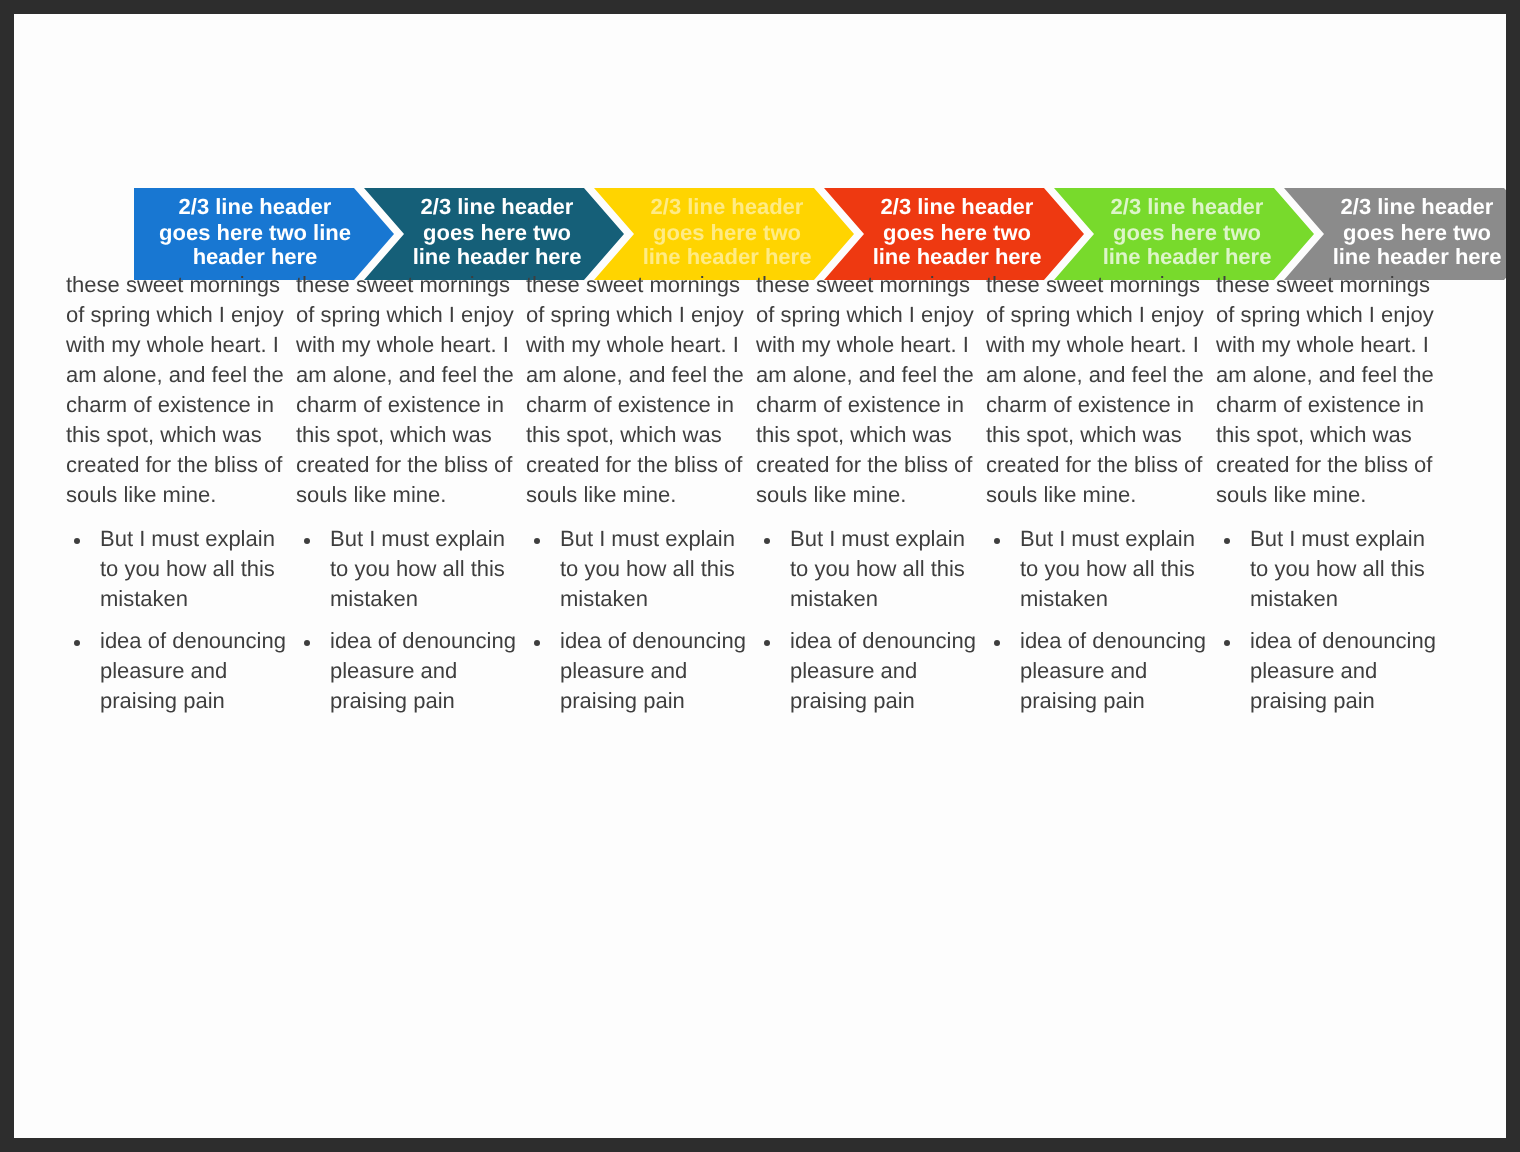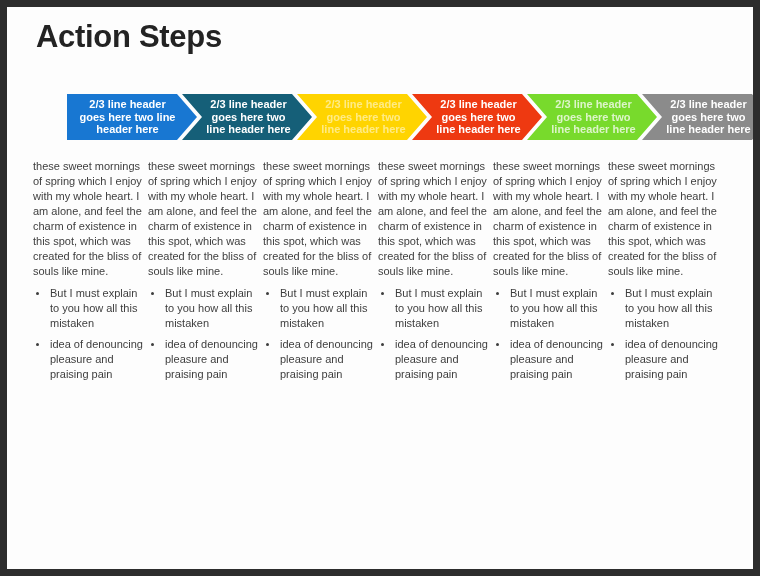--- a/index.html
+++ b/index.html
@@ -49,21 +49,21 @@
     clip-path: polygon(0 0, calc(100% - 20px) 0, 100% 50%, calc(100% - 20px) 100%, 0 100%, 20px 50%);
   }
   .chevron.first {
     margin-left: 0;
     padding: 2px 21px 2px 12px;
     clip-path: polygon(0 0, calc(100% - 20px) 0, 100% 50%, calc(100% - 20px) 100%, 0 100%);
   }
   .cols {
     position: absolute;
     left: 26px;
-    top: 152px;
+    top: 129px;
     display: flex;
     gap: 5px;
   }
   .col {
     flex: 0 0 110px;
     width: 110px;
     font-size: 11px;
     line-height: 1.36;
     color: #3e3e3e;
   }
@@ -74,21 +74,20 @@
     list-style: disc outside;
   }
   .col li { margin-bottom: 7px; padding-left: 1px; }
   .col li::marker { font-size: 10px; color: #3e3e3e; }
 </style>
 </head>
 <body>
 
 <div class="slide">
 
-  <h1 class="title">Action Steps</h1>
 
   <div class="arrows">
     <div class="chevron first" style="background: rgb(24, 119, 210); color: rgb(255, 255, 255);">
       <span>2/3 line header goes here two line header here</span>
     </div>
     <div class="chevron" style="background: rgb(21, 95, 120); color: rgb(255, 255, 255);">
       <span>2/3 line header goes here two line header here</span>
     </div>
     <div class="chevron" style="background: rgb(255, 212, 0); color: rgb(255, 235, 133);">
       <span>2/3 line header goes here two line header here</span>

